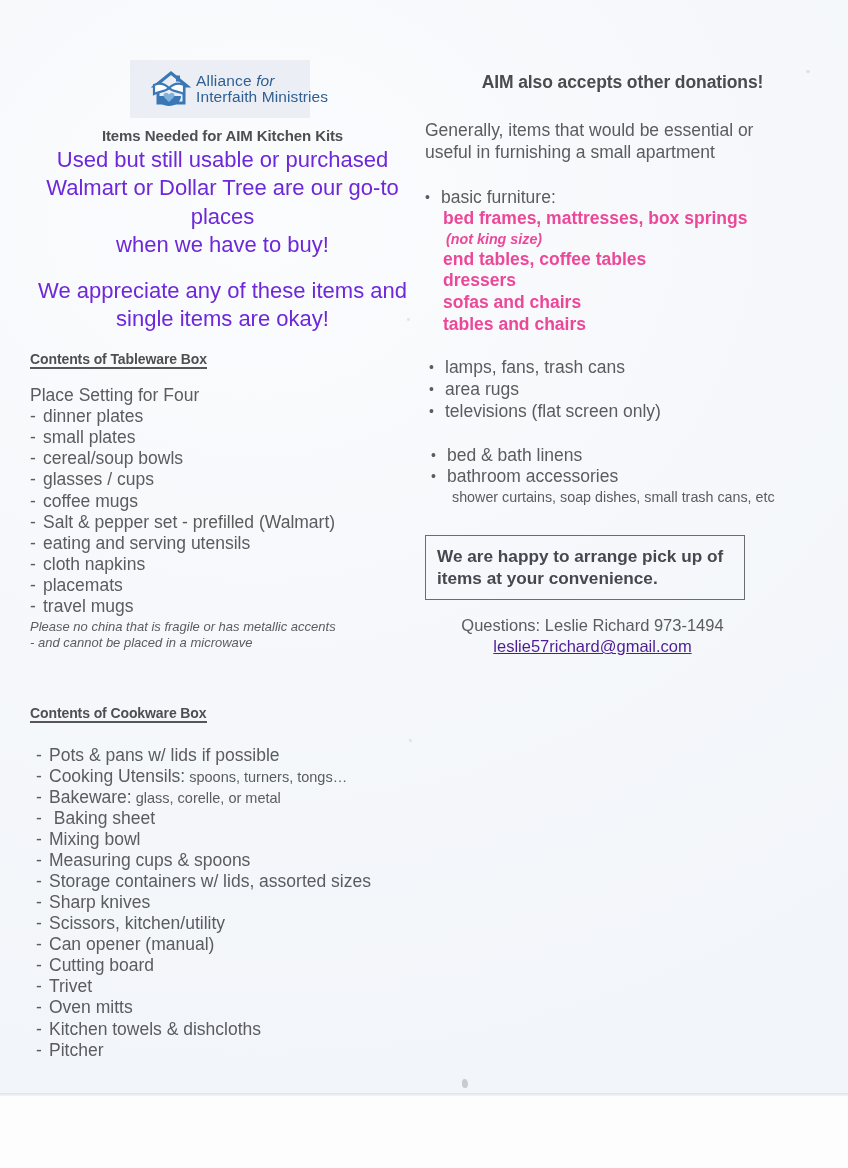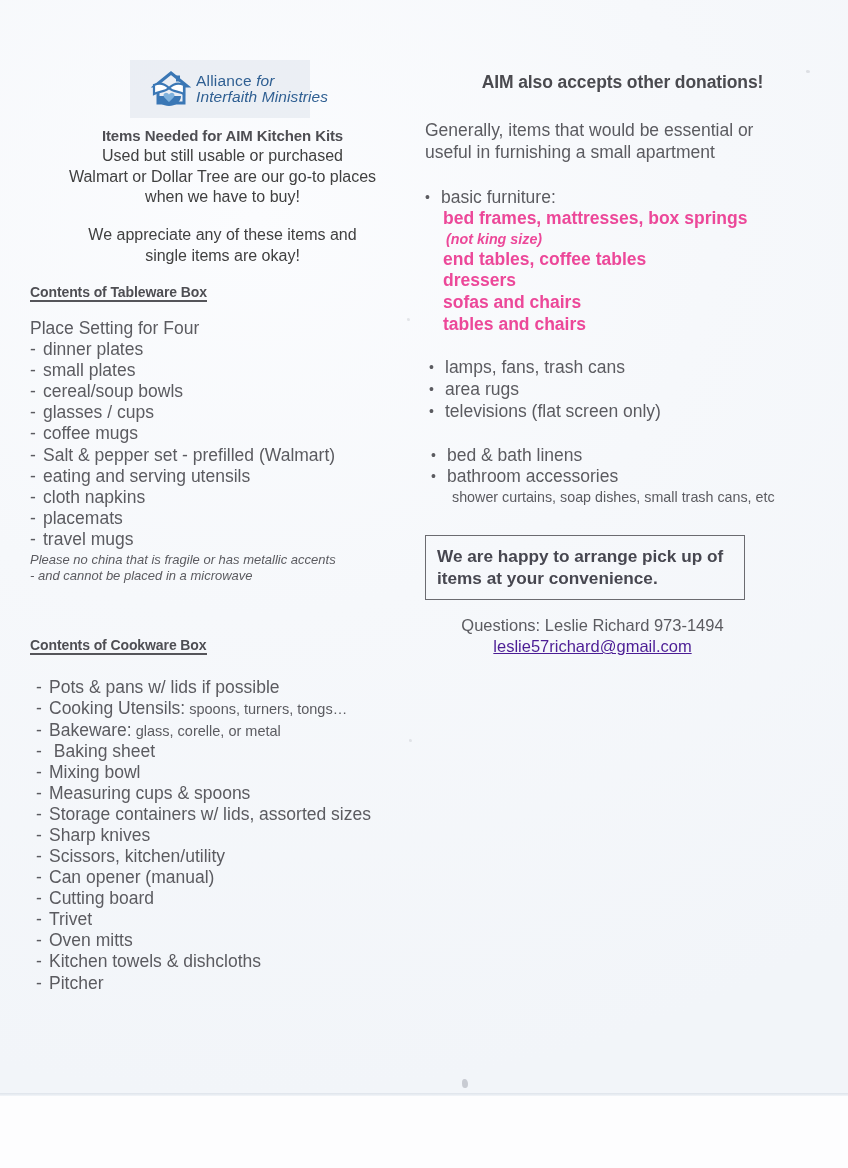--- a/index.html
+++ b/index.html
@@ -74,36 +74,36 @@
   #logo-mark { width: 40px; height: 40px; flex: 0 0 40px; }
   #logo-words {
     margin-left: 5px;
     line-height: 1.02;
     color: #2f5f92;
     font-size: 15.5px;
     white-space: nowrap;
   }
   #logo-words .ln1 .alliance { letter-spacing: .2px; }
   #logo-words .ln1 .forword { font-style: italic; }
-  #logo-words .ln2 { letter-spacing: .1px; font-style: italic; }
+  #logo-words .ln2 { letter-spacing: .1px; }
 
   
   h1.doc-title {
     font-size: 15px;
     font-weight: bold;
     color: #4e4e53;
     text-align: center;
     margin: 9px 0 2px 0;
     letter-spacing: -0.1px;
   }
   .sub-center {
     text-align: center;
-    font-size: 16px;
+    font-size: 22px;
     line-height: 1.29;
-    color: #404040;
+    color: #6d28d9;
   }
   .gap-block { height: 17px; }
 
   h2.section-head {
     font-size: 14px;
     font-weight: bold;
     color: #4e4e53;
     margin: 0;
     display: inline-block;
     border-bottom: 2px solid #55555a;

